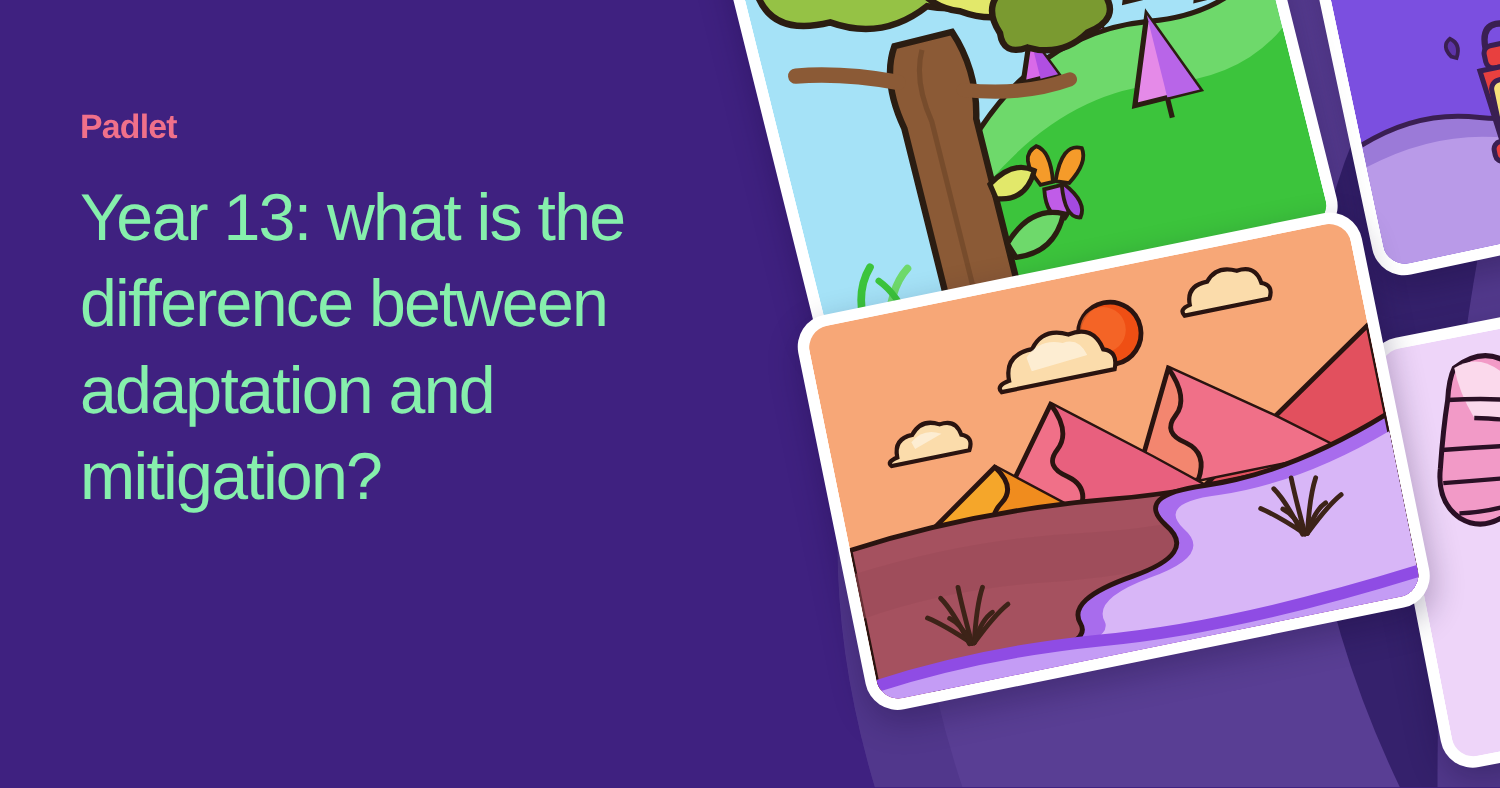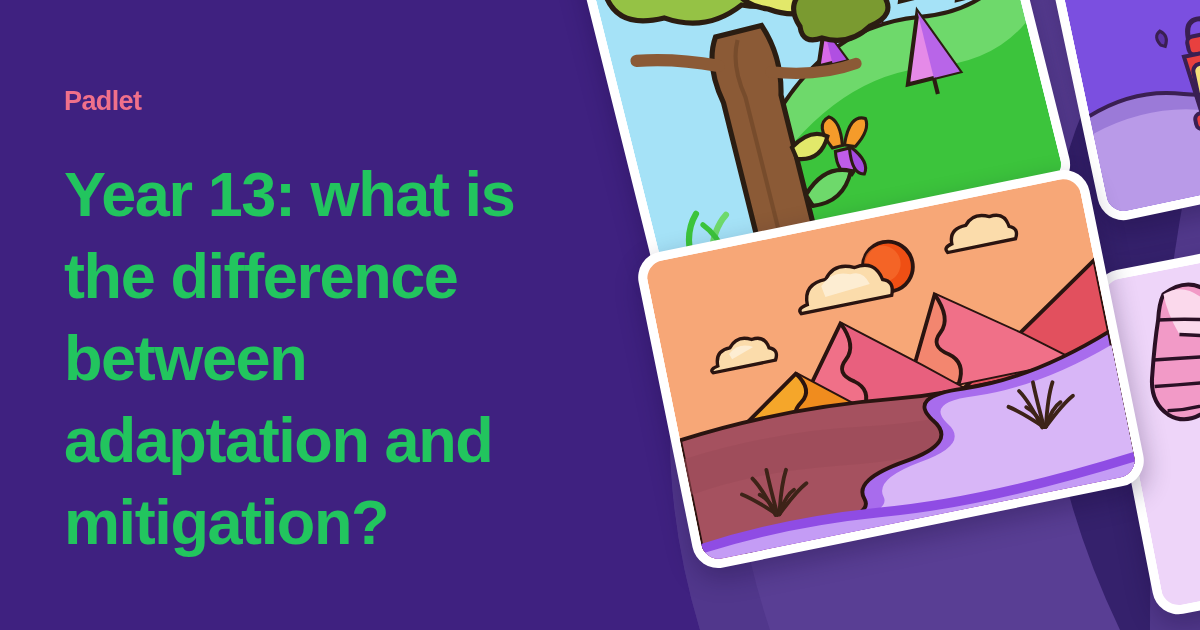--- a/index.html
+++ b/index.html
@@ -26,28 +26,28 @@
     left:64px; top:88px;
     width:470px;
     z-index:40;
   }
   .brand {
     font-size:27px;
     font-weight:bold;
     letter-spacing:-0.6px;
     color:#f0708a;
     line-height:1;
-    margin-bottom:39px;
+    margin-bottom:26px;
     font-family:"Liberation Sans", sans-serif;
   }
   .headline {
-    font-size:63px;
+    font-size:53px;
     line-height:1.30;
-    font-weight:bold;
-    color:#22c55e;
+    font-weight:normal;
+    color:#86efac;
     letter-spacing:-1.4px;
     max-width:460px;
   }
 
   
   .card {
     position:absolute;
     background:#ffffff;
     border-radius:26px;
     padding:9px;

